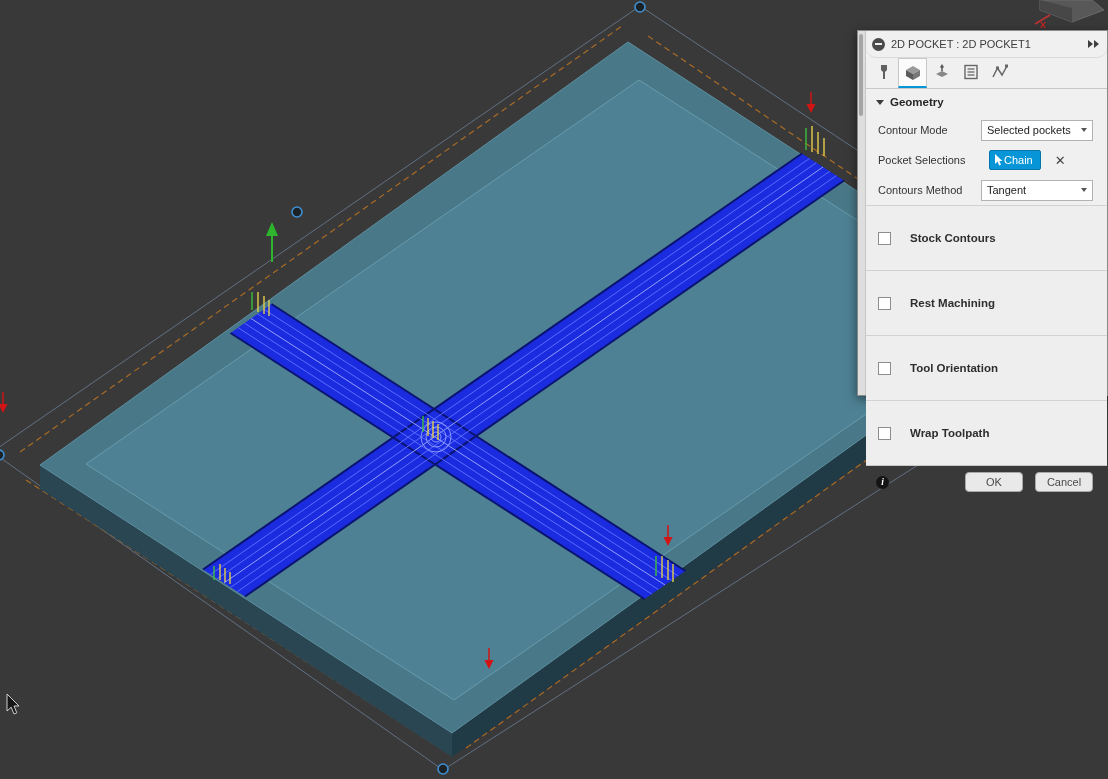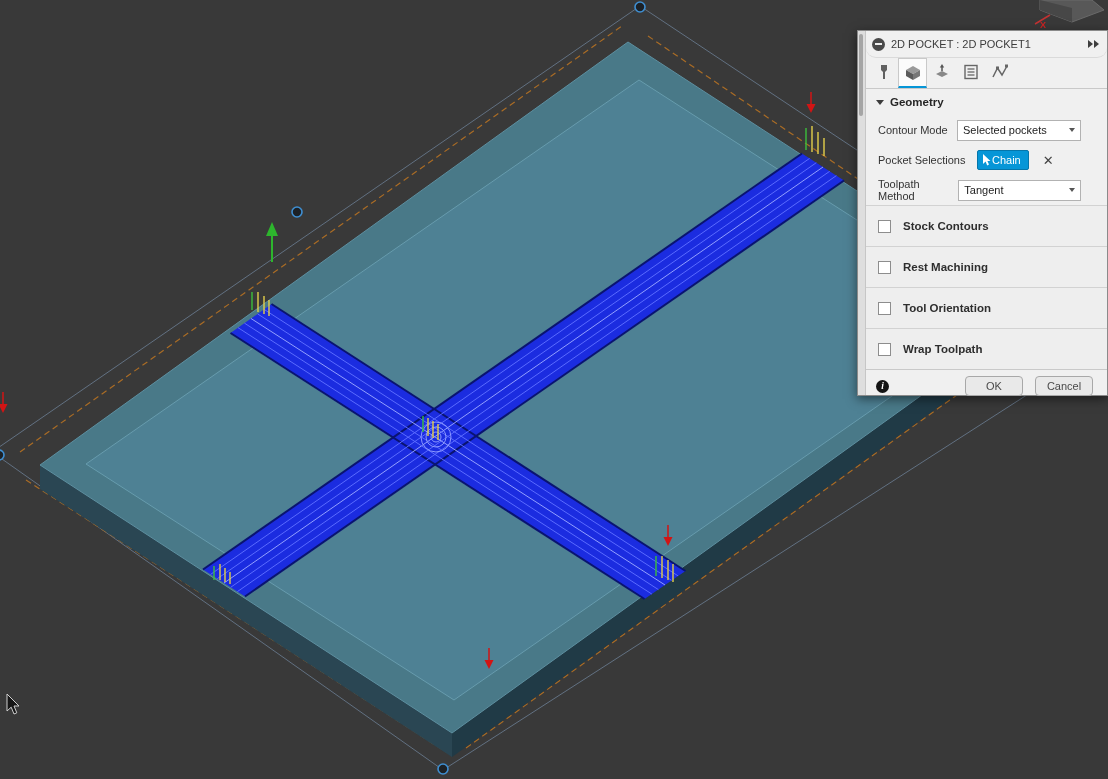--- a/index.html
+++ b/index.html
@@ -27,31 +27,31 @@
   .tri{width:0;height:0;border-top:4px solid transparent;border-bottom:4px solid transparent;border-left:5.5px solid #3e3e3e;}
 
   .tabs{height:30px;flex:none;display:flex;align-items:stretch;padding-left:3px;border-bottom:1px solid #c9c9c9;}
   .tab{width:29px;display:flex;align-items:center;justify-content:center;border-bottom:2px solid transparent;box-sizing:border-box;}
   .tab.active{background:#fbfbfb;border:1px solid #c9c9c9;border-bottom:2px solid #0696d7;}
 
   .sect{height:26px;flex:none;display:flex;align-items:center;gap:6px;padding:0 10px;}
   .caret-down{width:0;height:0;border-left:4px solid transparent;border-right:4px solid transparent;border-top:5px solid #3c3c3c;}
   .sect-label{font-weight:bold;font-size:11.5px;color:#262626;}
 
-  .frow{height:30px;flex:none;display:flex;align-items:center;justify-content:space-between;padding:0 26px 0 12px;}
+  .frow{height:30px;flex:none;display:flex;align-items:center;justify-content:space-between;padding:0 14px 0 12px;}
   .flabel{font-size:11px;color:#333;}
-  .select{width:124px;height:21px;background:#fff;border:1px solid #b2b2b2;box-sizing:border-box;
+  .select{width:112px;height:21px;background:#fff;border:1px solid #b2b2b2;box-sizing:border-box;
           display:flex;align-items:center;justify-content:space-between;padding:0 5px;font-size:11px;color:#222;}
   .dd{width:0;height:0;border-left:3.5px solid transparent;border-right:3.5px solid transparent;border-top:4.5px solid #555;}
   .selwrap{width:104px;display:flex;align-items:center;gap:14px;}
   .chip{height:20px;background:#0696d7;border:1px solid #0576aa;color:#fff;font-size:11px;
         display:inline-flex;align-items:center;padding:0 7px 0 4px;border-radius:2px;box-sizing:border-box;}
   .xclose{font-size:13px;color:#444;line-height:1;}
 
-  .grow{height:40px;flex:none;display:flex;align-items:center;gap:12px;padding:0 12px;border-top:1px solid #d2d2d2;background:#eee;}
+  .grow{height:40px;flex:none;display:flex;align-items:center;gap:19px;padding:12px 12px;border-top:1px solid #d2d2d2;background:#eee;}
   .checkbox{width:13px;height:13px;background:#fff;border:1px solid #8d8d8d;box-sizing:border-box;flex:none;}
   .glabel{font-size:11.5px;font-weight:bold;color:#2e2e2e;}
 
   .dfooter{margin-top:auto;height:32px;flex:none;border-top:1px solid #c9c9c9;display:flex;align-items:center;
            padding:0 14px 0 10px;gap:12px;}
   .info{width:13px;height:13px;border-radius:50%;background:#141414;color:#fff;font-size:9.5px;
         display:flex;align-items:center;justify-content:center;font-family:"Liberation Serif",serif;font-style:italic;font-weight:bold;flex:none;}
   .spacer{flex:1;}
   .btn{min-width:58px;height:20px;background:#e9e9e9;border:1px solid #a8a8a8;border-radius:4px;
        font-size:11px;color:#4a4a4a;display:flex;align-items:center;justify-content:center;box-sizing:border-box;}
@@ -260,21 +260,21 @@
           <svg width="10" height="12" viewBox="0 0 10 12">
             <polygon points="1,0 1,10 3.6,7.6 5.2,11.4 7,10.6 5.4,6.9 8.4,6.9" fill="#fff"></polygon>
           </svg>
           <span>Chain</span>
         </span>
         <span class="xclose">✕</span>
       </div>
     </div>
 
     <div class="frow">
-      <span class="flabel">Toolpath Method</span>
+      <span class="flabel">Contours Method</span>
       <div class="select">
         <span>Tangent</span>
         <span class="dd"></span>
       </div>
     </div>
 
     <div class="grow">
       <span class="checkbox"></span>
       <span class="glabel">Stock Contours</span>
     </div>

